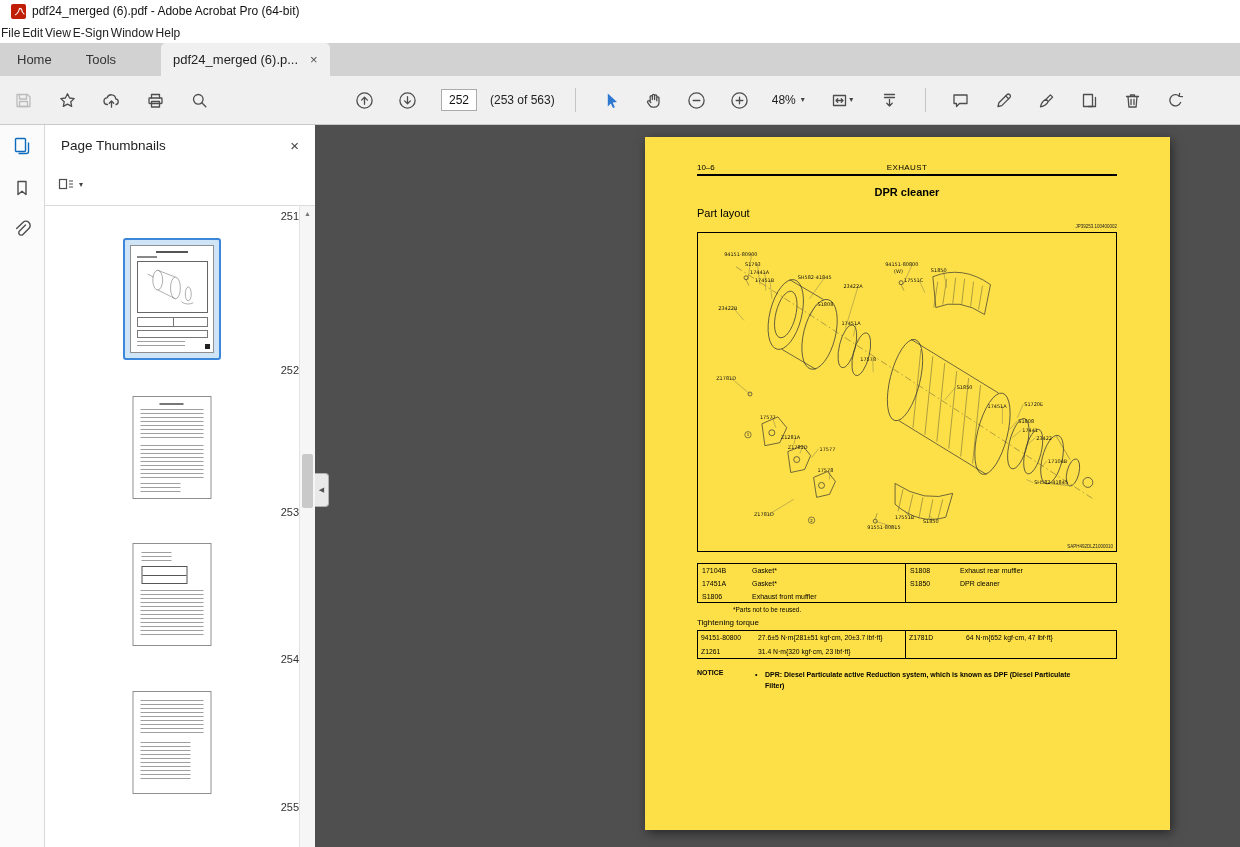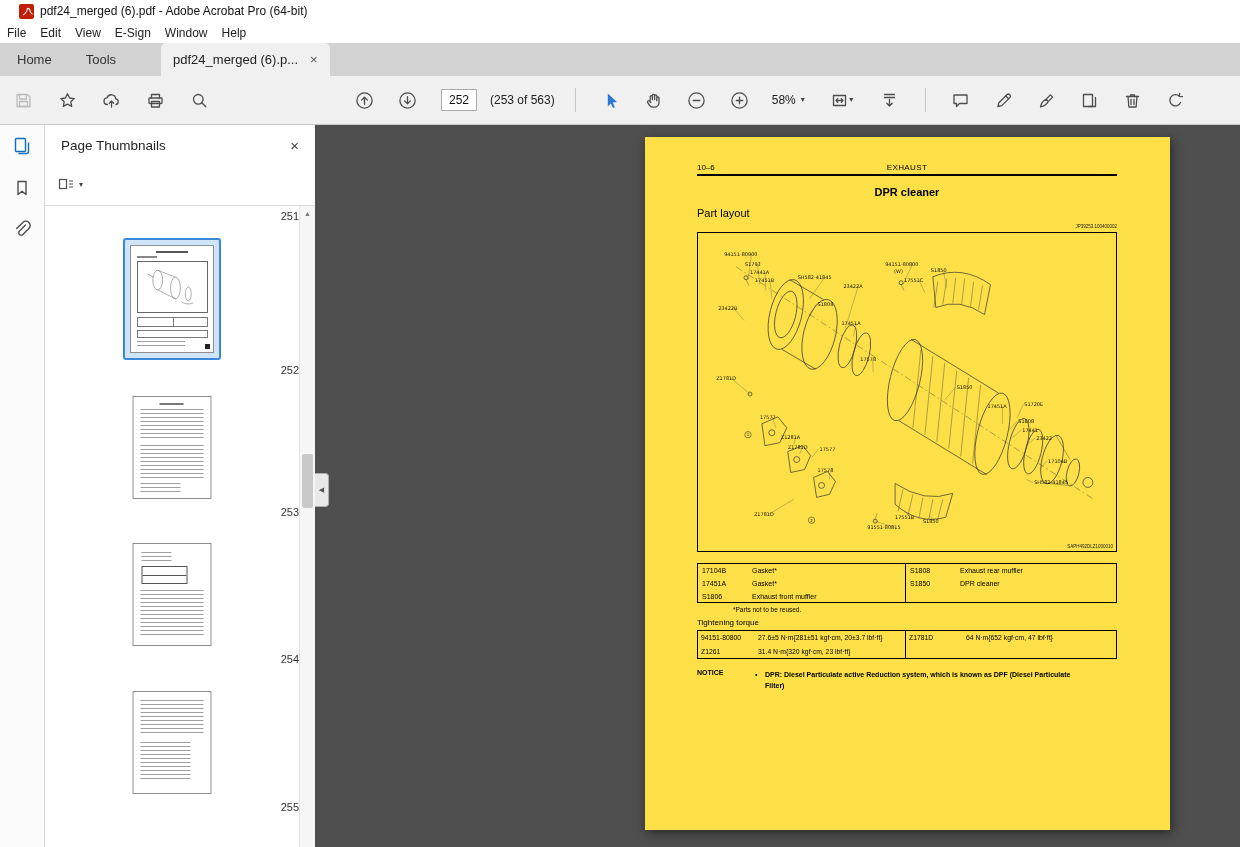--- a/index.html
+++ b/index.html
@@ -2,24 +2,24 @@
 <html><head>
 <meta charset="utf-8">
 <style>
 *{margin:0;padding:0;box-sizing:border-box}
 html,body{width:1240px;height:847px;overflow:hidden;background:#fff;
   font-family:"Liberation Sans","DejaVu Sans",sans-serif;}
 #app{position:relative;width:1240px;height:847px;overflow:hidden;background:#fff}
 
 
 #titlebar{position:absolute;left:0;top:0;width:100%;height:22px;background:#fff;
-  display:flex;align-items:center;gap:6px;padding-left:19px;font-size:12px;color:#111}
+  display:flex;align-items:center;gap:6px;padding-left:11px;font-size:12px;color:#111}
 #menubar{position:absolute;left:0;top:22px;width:100%;height:21px;background:#fff;
   display:flex;align-items:center;font-size:12px;color:#222}
-#menubar .menu{padding:3px 7px;cursor:default}
+#menubar .menu{padding:3px 1px;cursor:default}
 #tabbar{position:absolute;left:0;top:43px;width:100%;height:33px;background:#d2d2d2;
   display:flex;align-items:stretch}
 .tab{display:flex;align-items:center;padding:0 17px;font-size:13px;color:#333}
 #doc-tab{margin-left:28px;background:#f0f0f0;border-radius:5px 5px 0 0;gap:12px;
   padding:0 12px;color:#222;max-width:180px;white-space:nowrap}
 #doc-tab .x{font-size:13px;color:#555;line-height:1}
 #toolbar{position:absolute;left:0;top:76px;width:100%;height:49px;background:#f0f0f0;
   border-bottom:1px solid #c9c9c9}
 .tbg{position:absolute;top:7px;height:34px;display:flex;align-items:center}
 #tbg-left{left:6px;gap:10px}
@@ -220,21 +220,21 @@
       </div>
       <div class="tbtn">
         <svg width="19" height="19" viewBox="0 0 19 19">
           <g class="st">
               <circle cx="9.5" cy="9.5" r="7.6"></circle>
               <path d="M6.2,9.5 h6.6 M9.5,6.2 v6.6"></path>
             </g>
         </svg>
       </div>
       <div class="zoomlvl">
-        <span>58%</span>
+        <span>48%</span>
         <span class="caret">▾</span>
       </div>
       <div class="tbtn" style="width:44px">
         <svg width="19" height="19" viewBox="0 0 19 19">
           <g class="st" stroke-width="1.1">
               <rect x="3.5" y="4.5" width="12" height="10"></rect>
               <path d="M6,9.5 h7 M6,9.5 l1.7,-1.7 M6,9.5 l1.7,1.7 M13,9.5 l-1.7,-1.7 M13,9.5 l-1.7,1.7"></path>
             </g>
         </svg>
         <span class="caret">▾</span>

